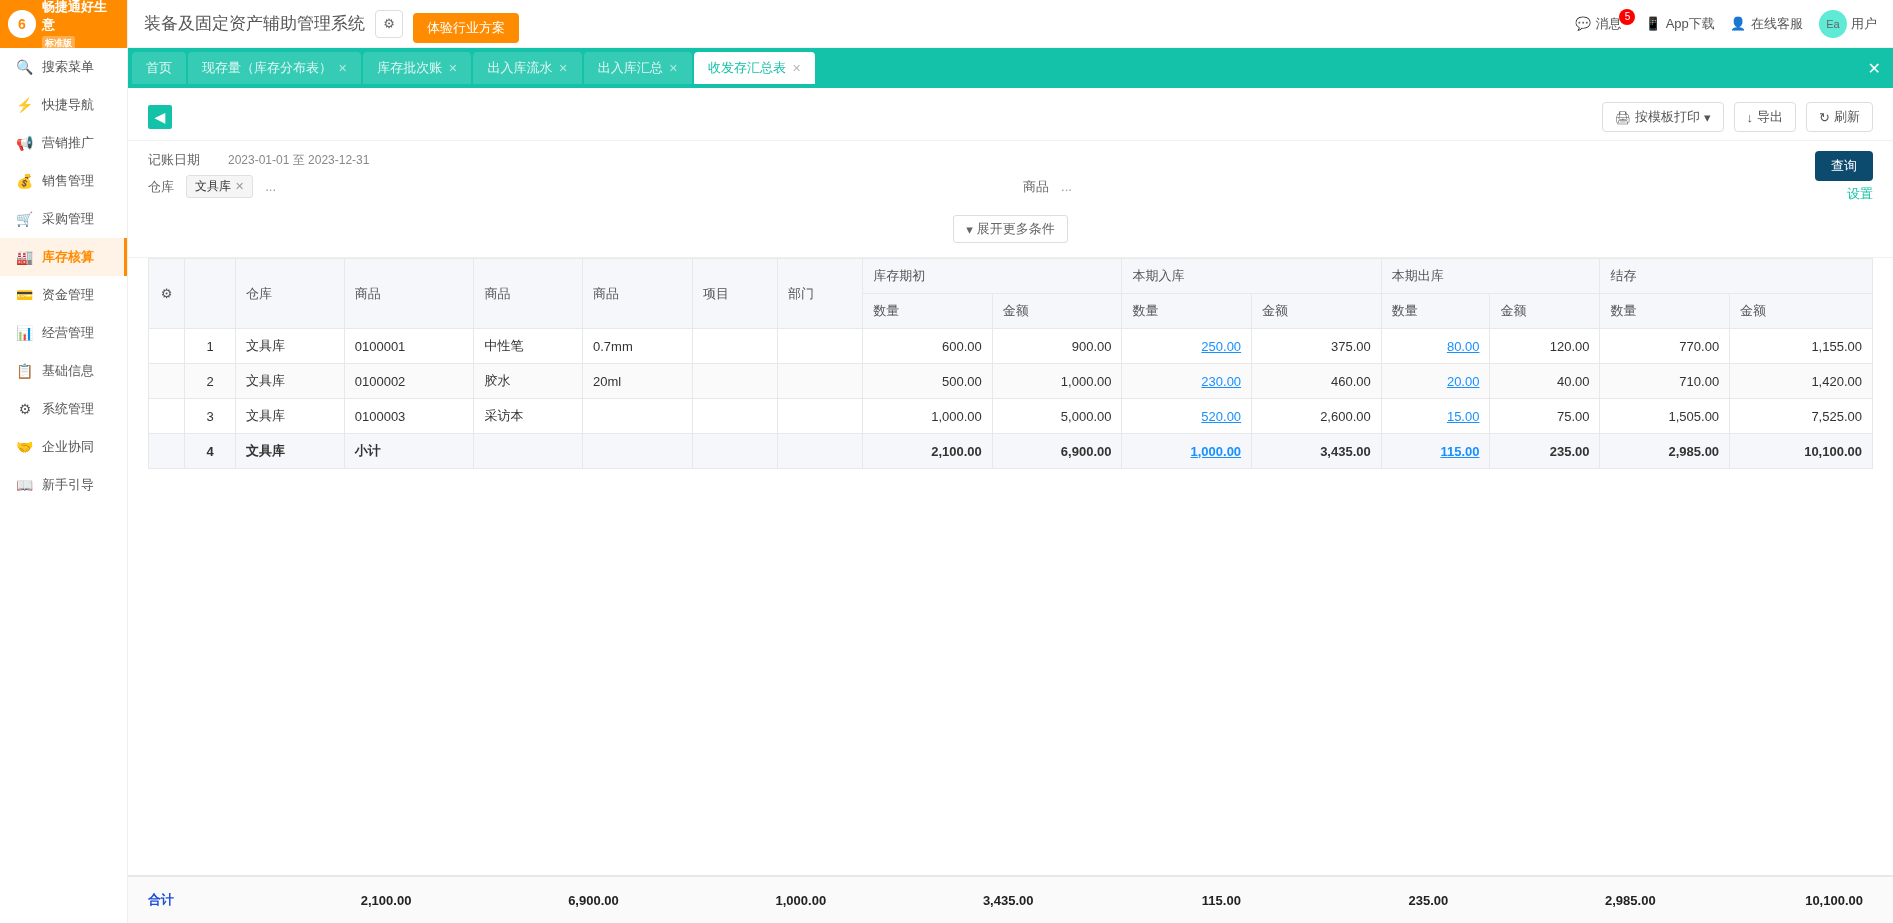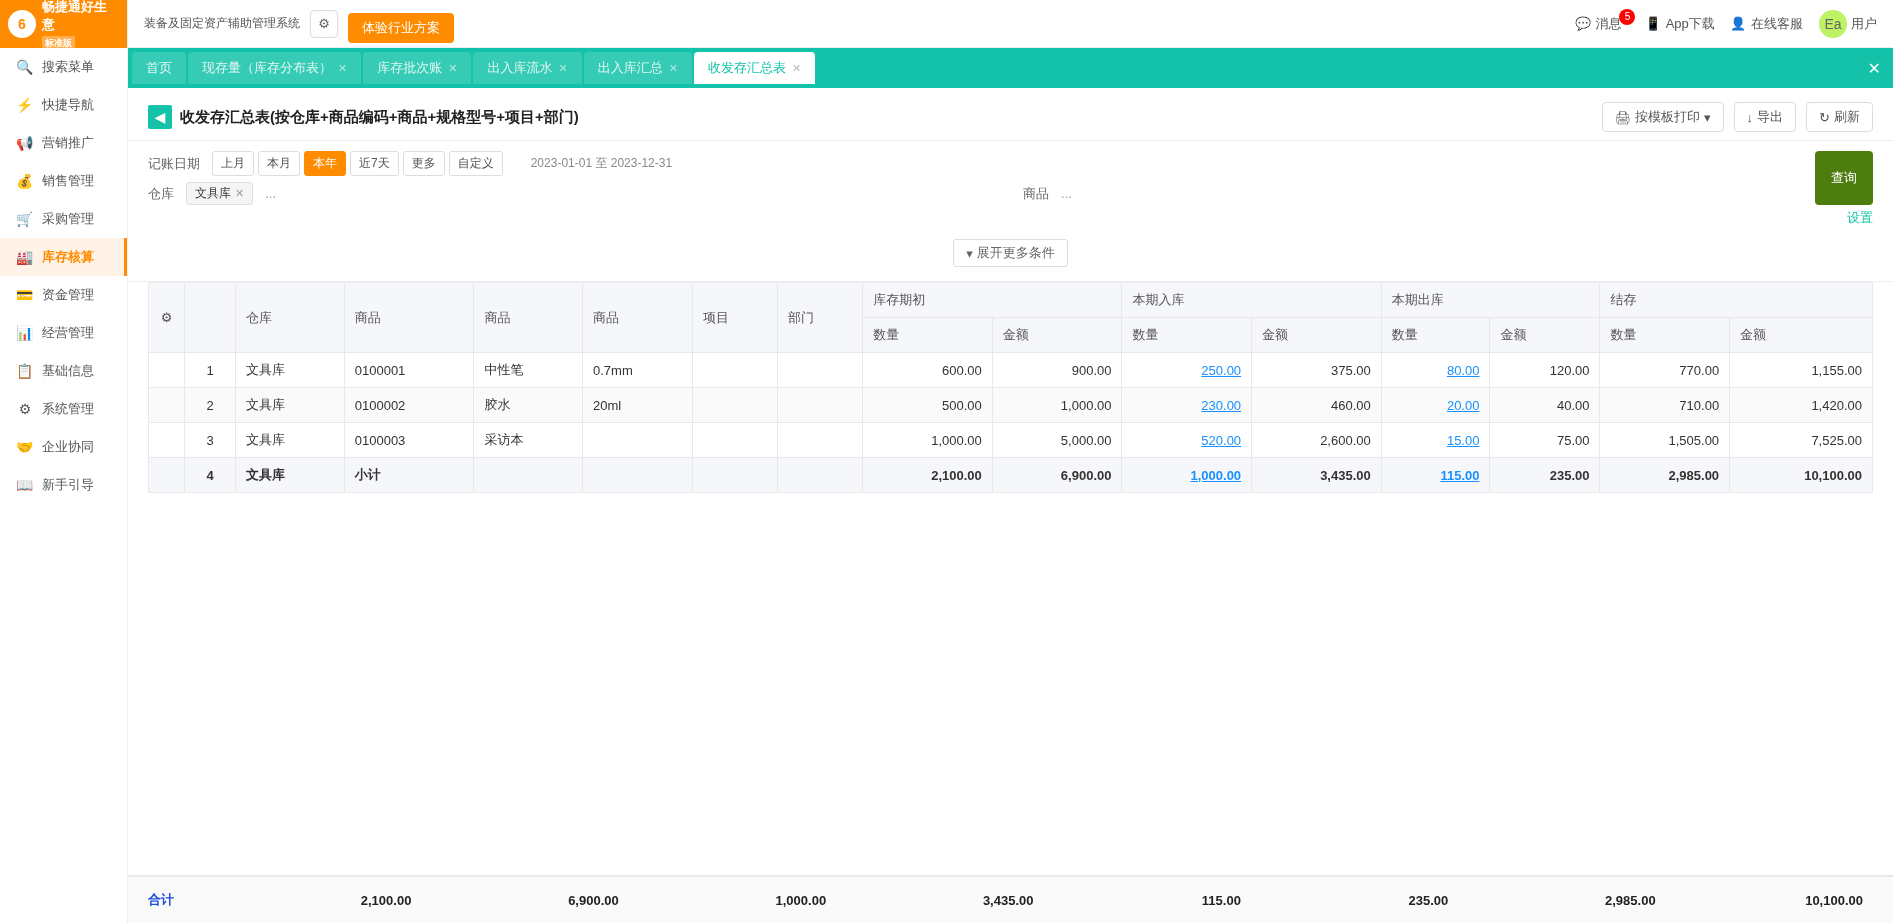--- a/index.html
+++ b/index.html
@@ -13,44 +13,44 @@
     .sidebar-item { display: flex; align-items: center; gap: 8px; padding: 10px 16px; cursor: pointer; color: #555; font-size: 13px; }
     .sidebar-item.active { background: #fff3e8; color: #ff8c00; font-weight: bold; border-right: 3px solid #ff8c00; }
     .sidebar-icon { width: 18px; height: 18px; display: flex; align-items: center; justify-content: center; font-size: 14px; flex-shrink: 0; }
 
     
     .main { flex: 1; display: flex; flex-direction: column; overflow: hidden; }
 
     
     .top-header { height: 48px; background: #fff; border-bottom: 1px solid #eee; display: flex; align-items: center; justify-content: space-between; padding: 0 16px; flex-shrink: 0; }
     .top-header-left { display: flex; align-items: center; gap: 10px; }
-    .system-title { font-size: 12px; color: #555; }
+    .system-title { font-size: 17px; color: #555; }
     .config-btn { width: 28px; height: 28px; border: 1px solid #ddd; border-radius: 4px; display: flex; align-items: center; justify-content: center; cursor: pointer; color: #666; }
     .try-btn { background: #ff8c00; color: #fff; border: none; border-radius: 4px; padding: 6px 14px; cursor: pointer; font-size: 13px; margin-top: 9px; }
     .top-header-right { display: flex; align-items: center; gap: 16px; color: #555; font-size: 13px; }
     .header-action { display: flex; align-items: center; gap: 4px; cursor: pointer; position: relative; }
     .badge { background: #f00; color: #fff; border-radius: 50%; width: 16px; height: 16px; font-size: 10px; display: flex; align-items: center; justify-content: center; position: absolute; top: -6px; right: -6px; }
-    .user-avatar { width: 28px; height: 28px; background: #bef264; border-radius: 50%; display: flex; align-items: center; justify-content: center; font-size: 14px; color: #666; }
+    .user-avatar { width: 28px; height: 28px; background: #5eead4; border-radius: 50%; display: flex; align-items: center; justify-content: center; font-size: 11px; color: #666; }
 
     
     .tab-bar { height: 40px; background: #13c2a8; display: flex; align-items: center; padding: 0 4px; flex-shrink: 0; gap: 2px; }
     .tab-item { height: 32px; padding: 0 14px; display: flex; align-items: center; gap: 6px; border-radius: 4px 4px 0 0; cursor: pointer; font-size: 13px; color: rgba(255,255,255,0.85); background: rgba(255,255,255,0.15); white-space: nowrap; }
     .tab-item.active { background: #fff; color: #13c2a8; font-weight: 500; }
     .tab-item .tab-close { font-size: 11px; color: inherit; opacity: 0.7; }
     .tab-item.active .tab-close { color: #999; }
 
     
     .page-content { flex: 1; background: #fff; overflow-y: auto; display: flex; flex-direction: column; }
 
     
     .page-header { padding: 14px 20px 8px; display: flex; align-items: center; justify-content: space-between; border-bottom: 1px solid #f0f0f0; }
     .page-title { font-size: 15px; font-weight: bold; color: #222; }
     .page-header-actions { display: flex; align-items: center; gap: 10px; }
     .header-btn { display: flex; align-items: center; gap: 4px; padding: 5px 12px; border: 1px solid #ddd; border-radius: 4px; cursor: pointer; font-size: 13px; color: #555; background: #fff; }
-    .query-btn { background: #4d7c0f; color: #fff; border: none; border-radius: 4px; padding: 18px 16px; cursor: pointer; font-size: 13px; }
+    .query-btn { background: #0c4a6e; color: #fff; border: none; border-radius: 4px; padding: 6px 16px; cursor: pointer; font-size: 13px; }
     .settings-link { color: #13c2a8; cursor: pointer; font-size: 13px; }
 
     
     .filter-area { padding: 10px 20px; border-bottom: 1px solid #f0f0f0; display: flex; flex-direction: column; gap: 8px; }
     .filter-row { display: flex; align-items: center; gap: 12px; flex-wrap: wrap; }
     .filter-label { color: #666; font-size: 13px; white-space: nowrap; }
     .date-btns { display: flex; align-items: center; gap: 4px; }
     .date-btn { padding: 3px 8px; border: 1px solid #ddd; border-radius: 3px; cursor: pointer; font-size: 12px; color: #555; background: #fff; }
     .date-btn.active { background: #ff8c00; color: #fff; border-color: #ff8c00; }
     .date-range { font-size: 12px; color: #888; margin-left: 16px; }
@@ -200,21 +200,20 @@
     </div>
     <div style="flex:1"></div>
     <div style="color:#fff;cursor:pointer;font-size:16px;padding:0 8px;">✕</div>
   </div>
 
   <div class="page-content">
 
     <div class="page-header">
       <div style="display:flex;align-items:center;gap:8px;">
         <button class="toggle-btn">◀</button>
-        <span class="page-title">收发存汇总表(按仓库+商品编码+商品+规格型号+项目+部门)</span>
       </div>
       <div class="page-header-actions">
         <button class="header-btn">
           <span>🖨</span>
           <span>按模板打印</span>
           <span>▾</span>
         </button>
         <button class="header-btn">
           <span>↓</span>
           <span>导出</span>
@@ -224,28 +223,20 @@
           <span>刷新</span>
         </button>
       </div>
     </div>
 
     <div class="filter-area">
       <div style="display:flex;align-items:flex-start;gap:8px;">
         <div style="display:flex;flex-direction:column;gap:6px;flex:1;">
           <div class="filter-row">
             <span class="filter-label">记账日期</span>
-            <div class="date-btns">
-              <button class="date-btn">上月</button>
-              <button class="date-btn">本月</button>
-              <button class="date-btn active">本年</button>
-              <button class="date-btn">近7天</button>
-              <button class="date-btn">更多</button>
-              <button class="date-btn">自定义</button>
-            </div>
             <span class="date-range">2023-01-01 至 2023-12-31</span>
           </div>
           <div class="filter-row">
             <span class="filter-label">仓库</span>
             <div class="filter-tag">
               <span>文具库</span>
               <span class="filter-tag-close">✕</span>
             </div>
             <span class="filter-more">...</span>
             <span style="flex:1"></span>

